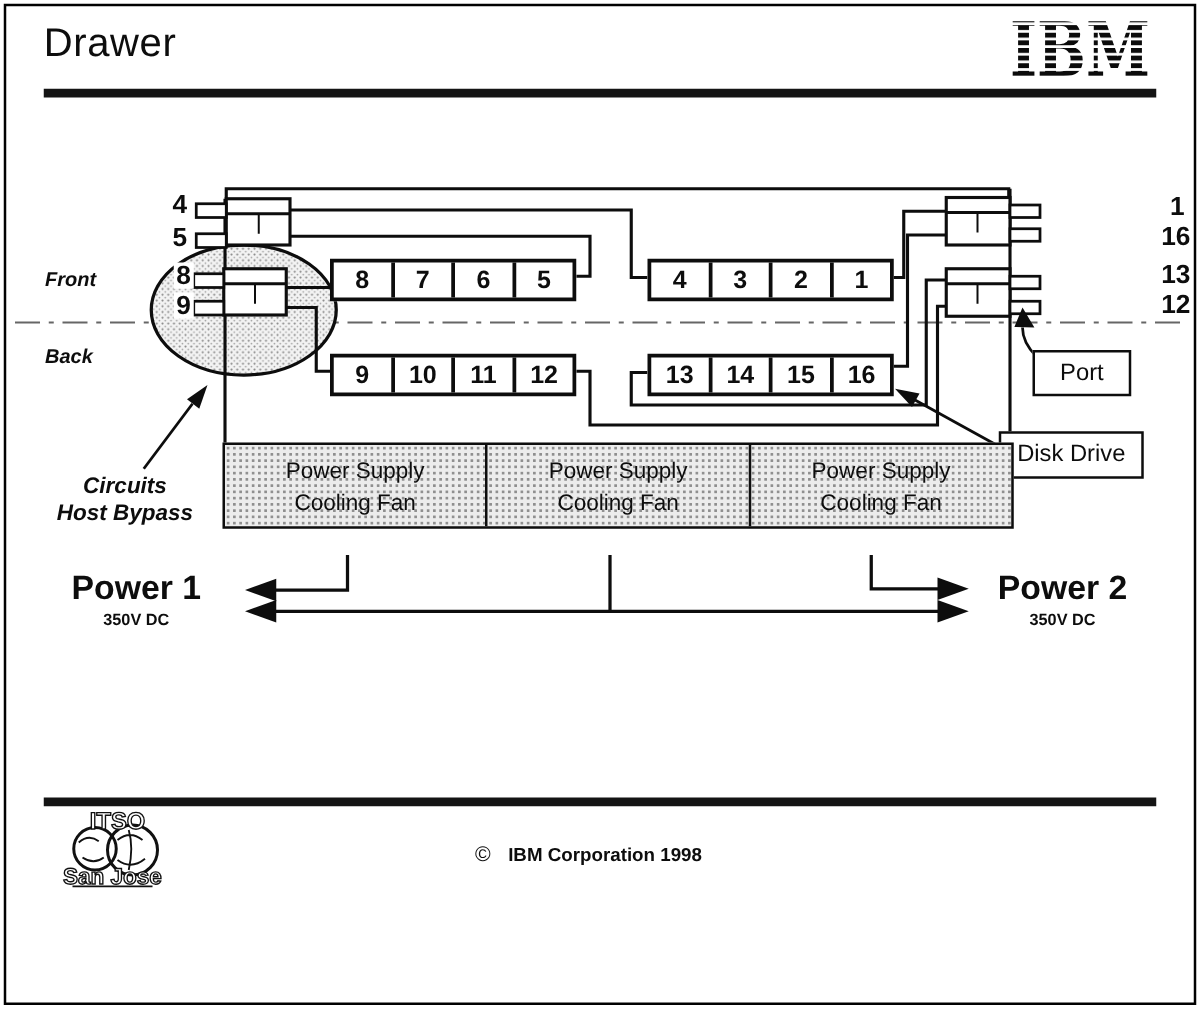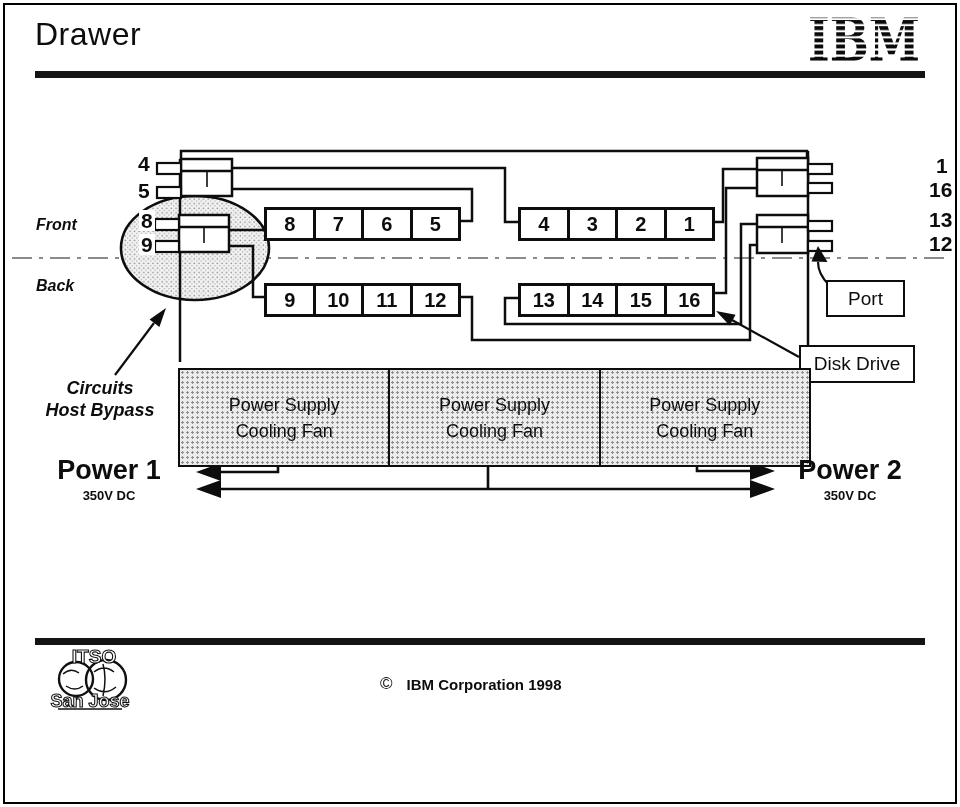--- a/index.html
+++ b/index.html
@@ -15,21 +15,21 @@
   .side-label{position:absolute;z-index:2;font-size:16px;font-weight:700;font-style:italic;line-height:1;}
   .row{position:absolute;z-index:2;display:flex;width:197px;height:34px;box-sizing:border-box;
        border:3px solid #0d0d0d;background:#fff;}
   .cell{flex:1;display:flex;align-items:center;justify-content:center;
         font-size:20px;font-weight:700;border-left:3px solid #0d0d0d;}
   .cell:first-child{border-left:none;}
   .tagbox{position:absolute;z-index:2;box-sizing:border-box;border:2.5px solid #0d0d0d;background:#fff;
         display:flex;align-items:center;justify-content:center;font-size:19px;}
   .host{position:absolute;z-index:2;left:26px;top:377px;width:148px;text-align:center;
         font-size:18px;font-weight:700;font-style:italic;line-height:22px;}
-  .pband{position:absolute;z-index:2;left:178px;top:368px;width:633px;height:99px;box-sizing:border-box;
+  .pband{position:absolute;z-index:2;left:178px;top:354px;width:633px;height:69px;box-sizing:border-box;
         border:2px solid #0d0d0d;display:flex;
         background-color:#ececec;
         background-image:radial-gradient(#8f8f8f 1px, rgba(0,0,0,0) 1.3px);
         background-size:5px 5px;}
   .psec{flex:1;display:flex;flex-direction:column;align-items:center;justify-content:center;
         font-size:18px;line-height:26px;border-left:2px solid #0d0d0d;}
   .psec:first-child{border-left:none;}
   .pwr{position:absolute;z-index:2;width:130px;text-align:center;}
   .pwr .pname{font-size:27px;font-weight:700;line-height:1.05;}
   .pwr .pvolt{font-size:13px;font-weight:700;margin-top:4px;}

